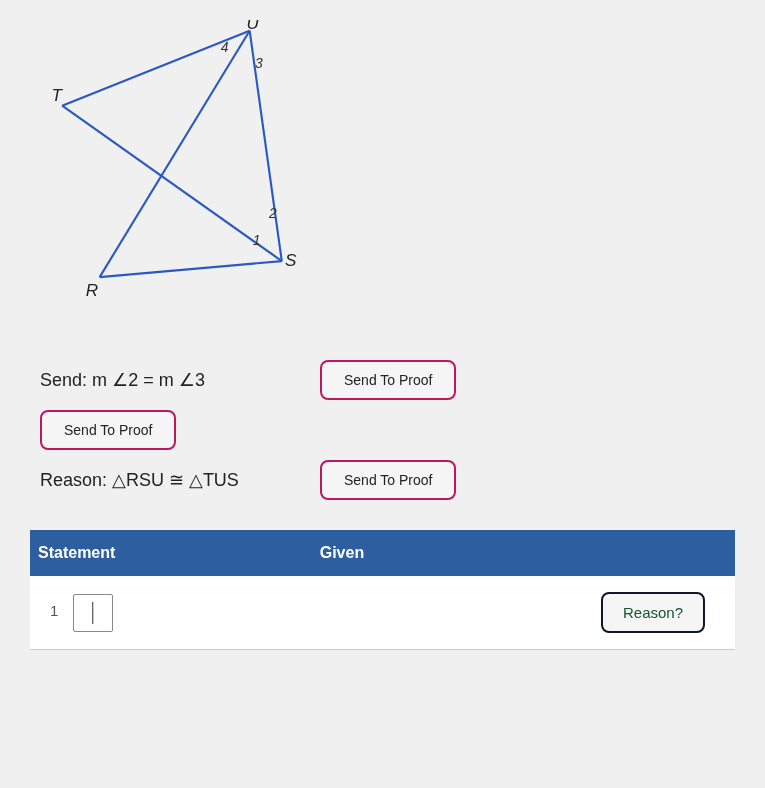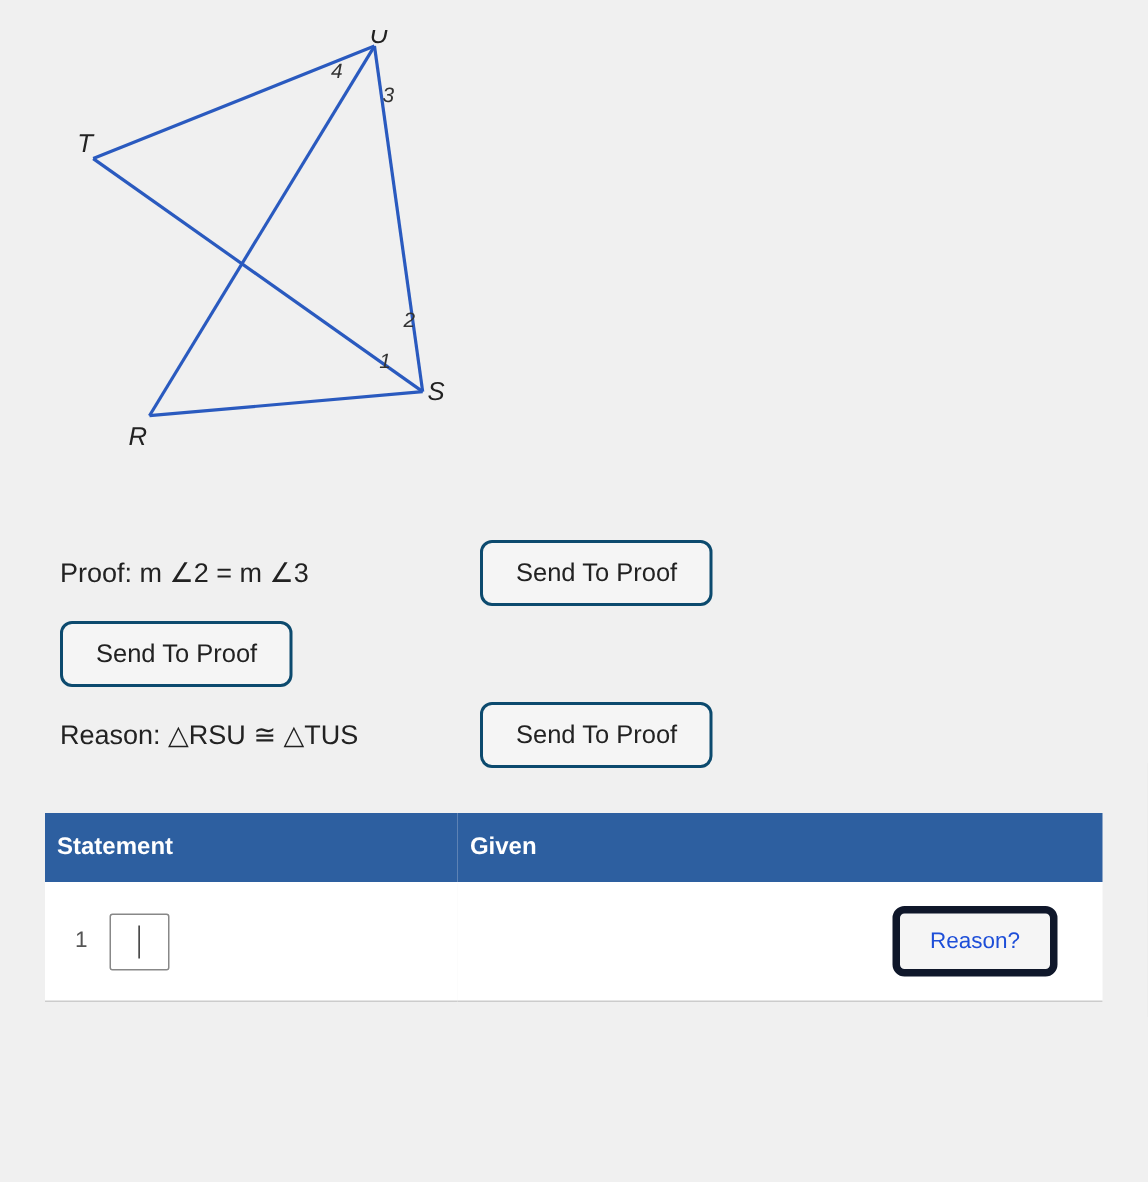--- a/index.html
+++ b/index.html
@@ -51,25 +51,25 @@
       gap: 20px;
     }
 
     .statement-text {
       font-size: 18px;
       color: #222;
       min-width: 260px;
     }
 
     .send-to-proof-btn {
-      border: 2px solid #0c4a6e;
+      border: 2px solid #be185d;
       background: #f5f5f5;
       border-radius: 8px;
       padding: 10px 22px;
-      font-size: 17px;
+      font-size: 14px;
       color: #222;
       cursor: pointer;
       font-family: Arial, sans-serif;
       white-space: nowrap;
     }
 
     
     .proof-table {
       width: 100%;
       border-collapse: collapse;
@@ -130,26 +130,26 @@
       transform: translate(-50%, -50%);
       animation: blink 1s step-end infinite;
     }
 
     @keyframes blink {
       0%, 100% { opacity: 1; }
       50% { opacity: 0; }
     }
 
     .reason-btn {
-      border: 5px solid #0f172a;
+      border: 2px solid #0f172a;
       background: #f5f5f5;
       border-radius: 8px;
       padding: 10px 20px;
       font-size: 15px;
-      color: #1d4ed8;
+      color: #14532d;
       cursor: pointer;
       font-family: Arial, sans-serif;
     }
 
     
     .angle-sym::before { content: '∠'; }
     .congruent-sym::before { content: '≅'; }
     .triangle-sym::before { content: '△'; }
   </style>
 </head>
@@ -182,21 +182,21 @@
       <text x="213" y="185" font-size="13" font-style="italic" fill="#333">2</text>
 
       <text x="198" y="210" font-size="13" font-style="italic" fill="#333">1</text>
     </svg>
   </div>
 
   <div class="statements-section">
 
     <div class="statement-row">
       <div class="statement-text">
-        <span>Proof:</span>
+        <span>Send:</span>
         <span> m <span class="angle-sym"></span>2 = m <span class="angle-sym"></span>3</span>
       </div>
       <button class="send-to-proof-btn">Send To Proof</button>
     </div>
 
     <div class="statement-row">
       <button class="send-to-proof-btn">Send To Proof</button>
     </div>
 
     <div class="statement-row">

